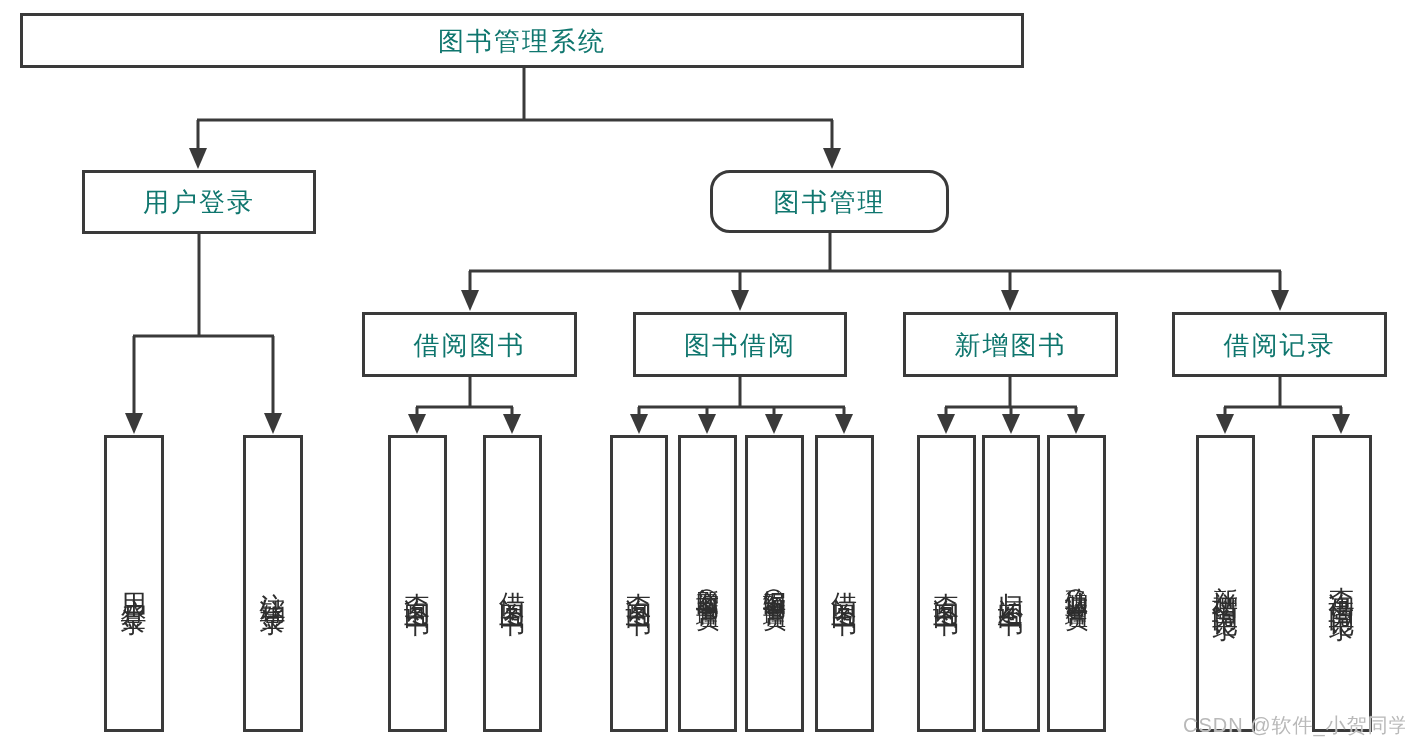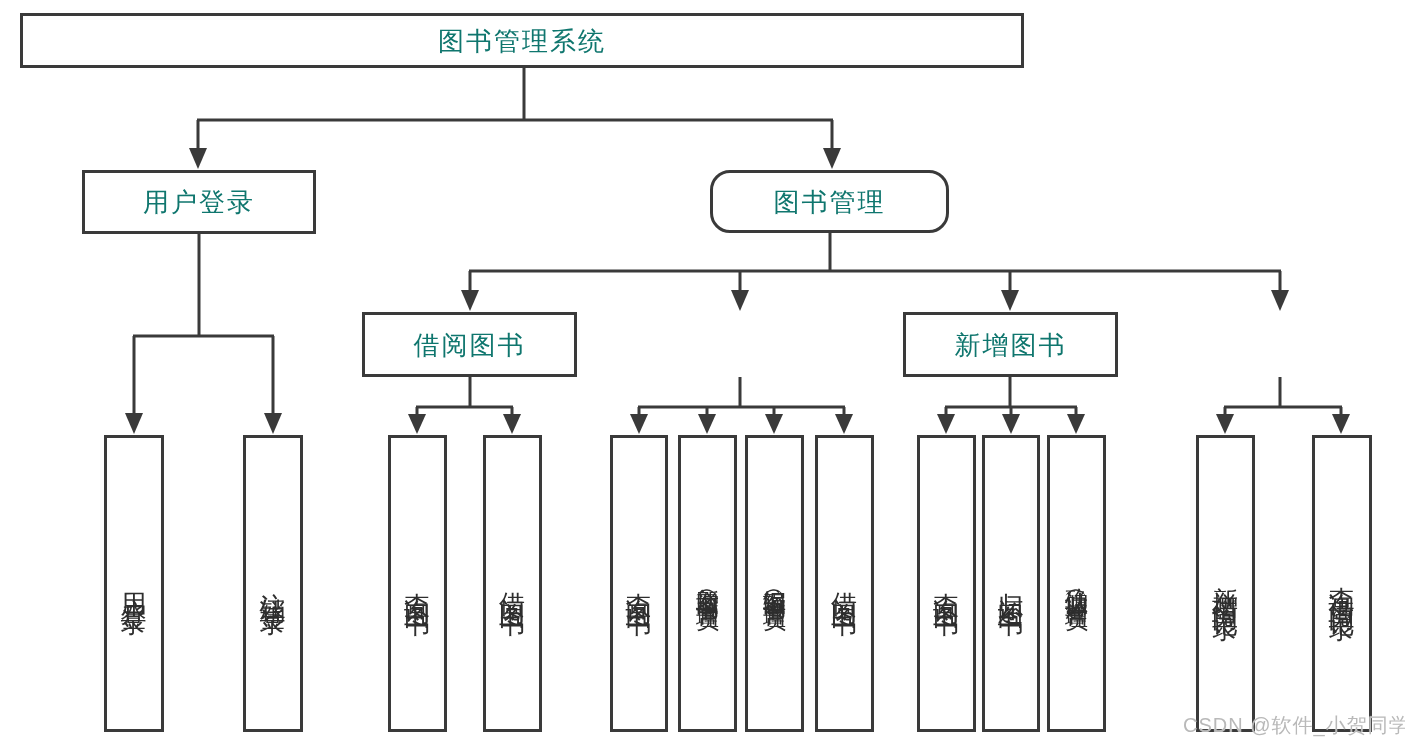--- a/index.html
+++ b/index.html
@@ -122,22 +122,28 @@
   <div class="hbox" style="left:82px; top:170px; width:234px; height:64px;">
     <span>用户登录</span>
   </div>
   <div class="hbox" style="left:710px; top:170px; width:239px; height:63px;border-radius:20px;">
     <span>图书管理</span>
   </div>
 
   <div class="hbox" style="left:362px; top:312px; width:215px; height:65px;">
     <span>借阅图书</span>
   </div>
+  <div class="hbox" style="left:633px; top:312px; width:214px; height:65px;">
+    <span>图书借阅</span>
+  </div>
   <div class="hbox" style="left:903px; top:312px; width:215px; height:65px;">
     <span>新增图书</span>
+  </div>
+  <div class="hbox" style="left:1172px; top:312px; width:215px; height:65px;">
+    <span>借阅记录</span>
   </div>
 
   <div class="vbox" style="left:104px; width:60px;">
     <span>用户登录</span>
   </div>
   <div class="vbox" style="left:243px; width:60px;">
     <span>注销登录</span>
   </div>
 
   <div class="vbox" style="left:388px; width:59px;">

